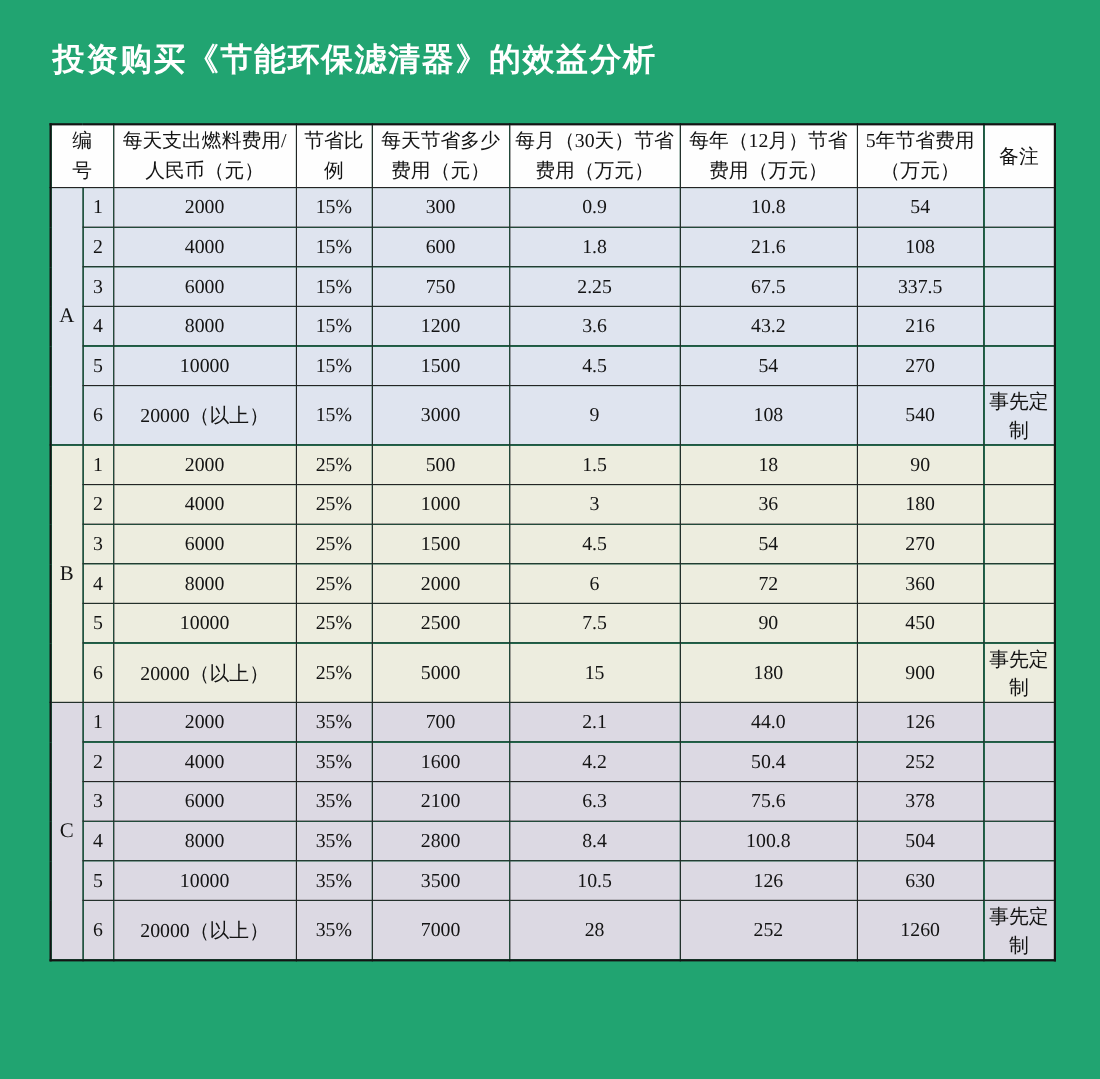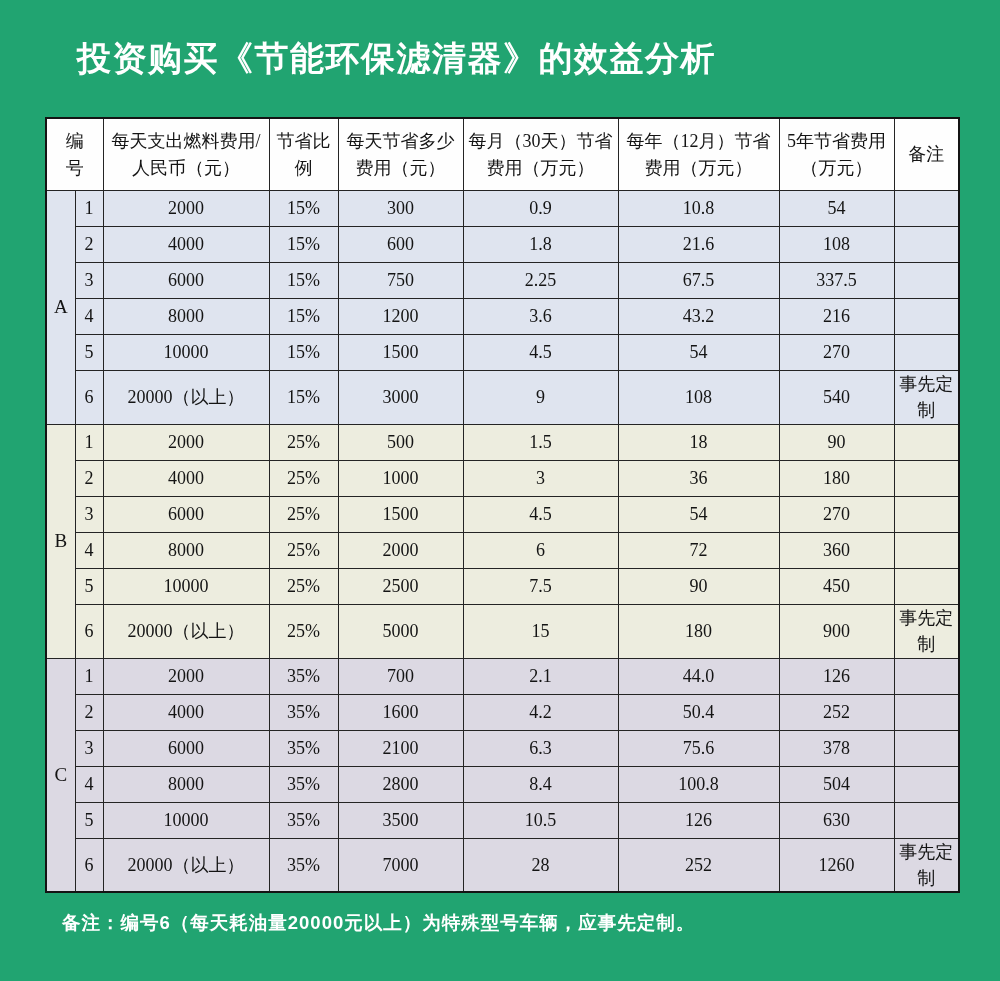--- a/index.html
+++ b/index.html
@@ -5,44 +5,44 @@
   html, body { margin: 0; padding: 0; }
   body {
     width: 1000px;
     height: 981px;
     background: #21a471;
     font-family: "Liberation Sans", "DejaVu Sans", sans-serif;
     overflow: hidden;
   }
   .page-title {
     color: #ffffff;
-    font-size: 34px;
+    font-size: 29px;
     font-weight: bold;
     letter-spacing: 1.5px;
-    padding: 40px 0 0 77px;
+    padding: 40px 0 0 48px;
     line-height: 1.1;
   }
   table.benefits {
     border-collapse: collapse;
     table-layout: fixed;
     width: 913px;
     margin: 40px 0 0 45px;
     border: 2px solid #141414;
   }
   th, td {
     border: 1px solid #242424;
     text-align: center;
     vertical-align: middle;
     font-family: "Liberation Serif", "DejaVu Serif", serif;
     font-size: 18px;
     color: #141414;
     padding: 0 3px;
     overflow: hidden;
   }
-  thead tr { height: 72px; }
+  thead tr { height: 58px; }
   thead th { background: #fefefe; font-weight: normal; line-height: 1.5; }
   tbody tr { height: 36px; }
   tbody tr.tall { height: 54px; }
   td.group-label { font-size: 19px; }
   td.remark-cell { line-height: 1.45; }
   .vstack {
     display: inline-block;
     width: 1.1em;
     word-break: break-all;
     line-height: 1.5;
@@ -267,14 +267,13 @@
         <td>7000</td>
         <td>28</td>
         <td>252</td>
         <td>1260</td>
         <td class="remark-cell">事先定制</td>
       </tr>
     </tbody>
 </table>
 
 <div class="notes">
-  <div class="note-line">备注：编号6（每天耗油量20000元以上）为特殊型号车辆，应事先定制。</div>
 </div>
 
 </body></html>

